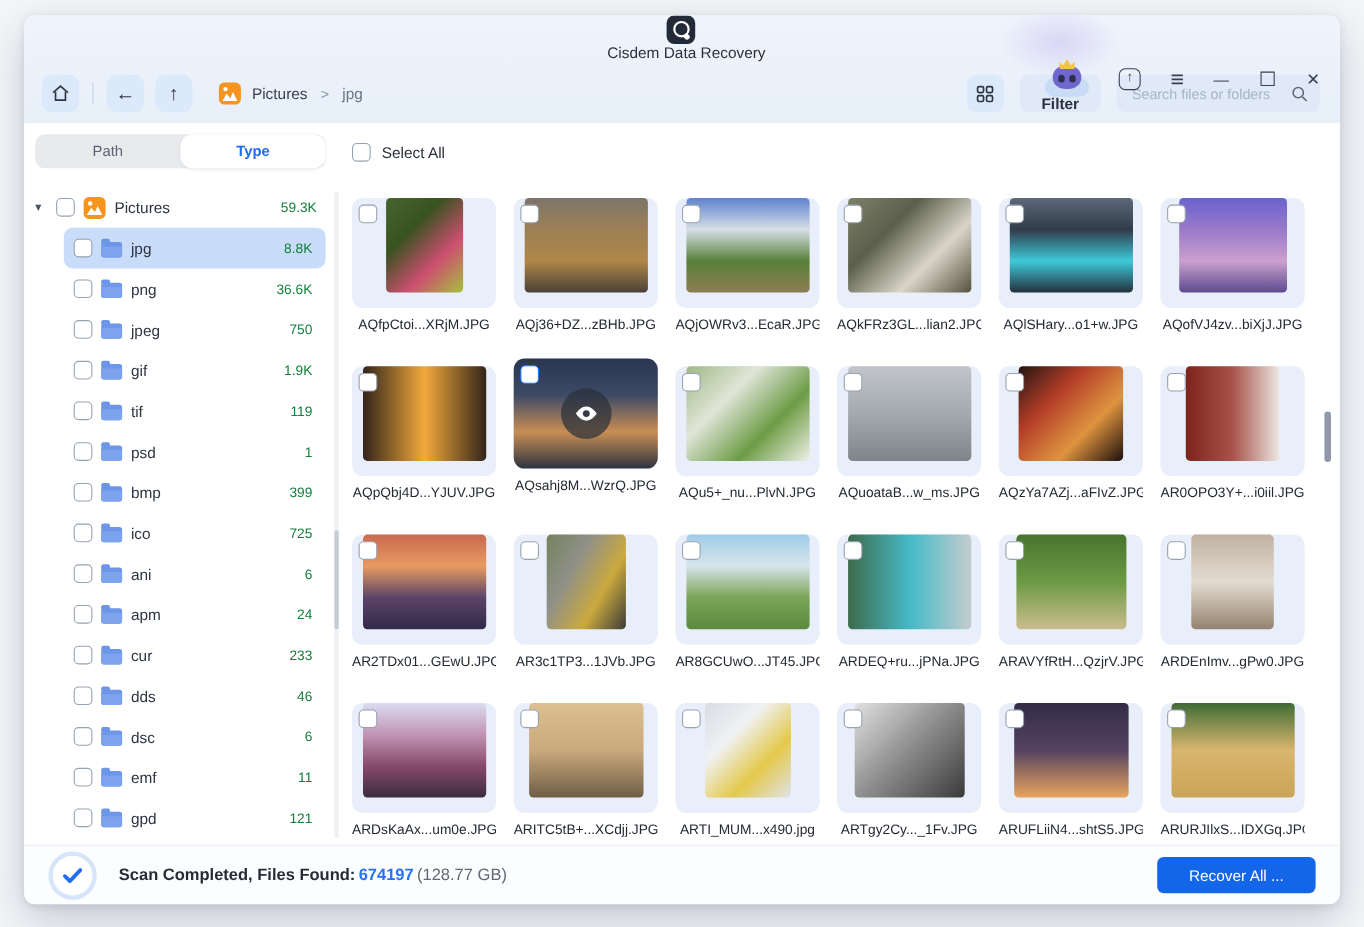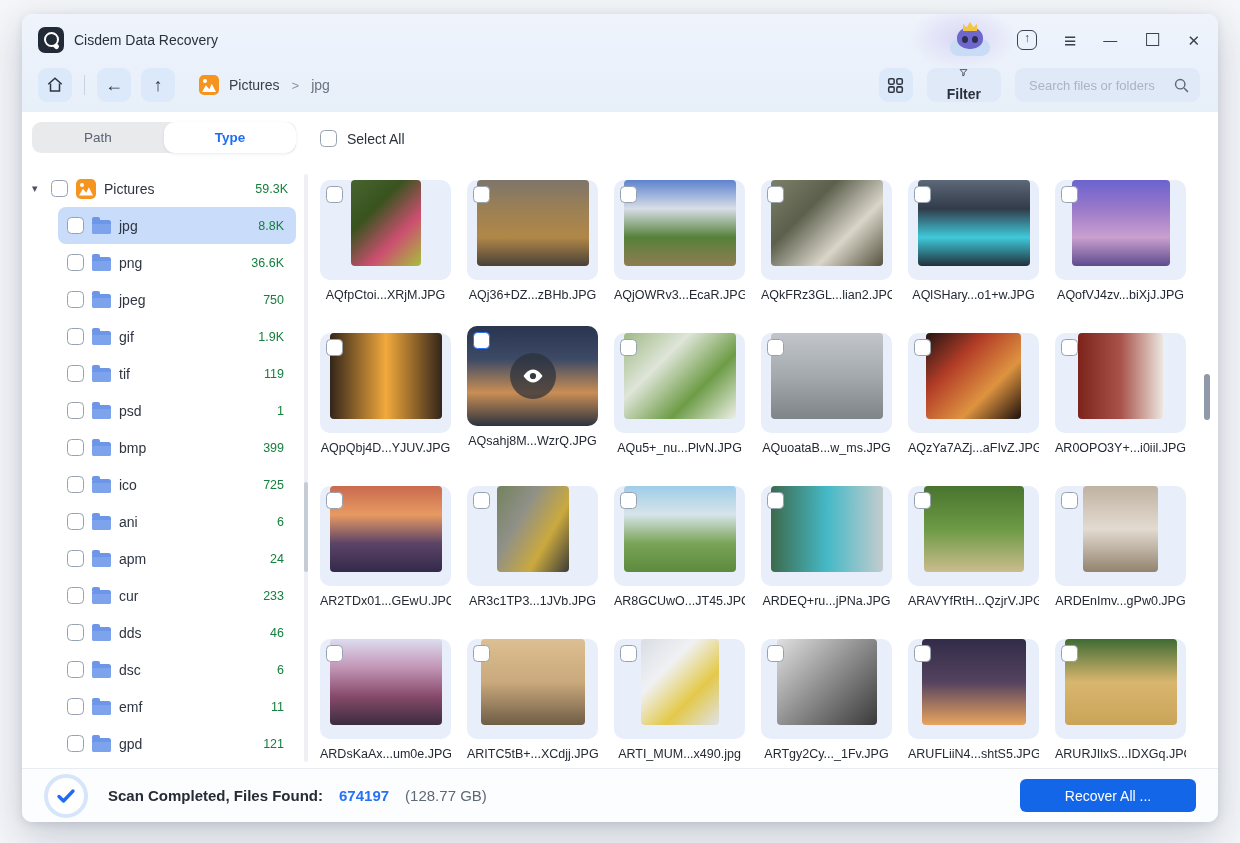--- a/index.html
+++ b/index.html
@@ -5,21 +5,21 @@
   * { margin:0; padding:0; box-sizing:border-box; }
   html,body { width:1240px; height:843px; }
   body { font-family:"Liberation Sans","DejaVu Sans",sans-serif; background:#f4f6f9; position:relative; overflow:hidden; }
 
   .window { position:absolute; left:22px; top:14px; width:1196px; height:808px;
             background:#fff; border-radius:10px; overflow:hidden;
             box-shadow:0 14px 40px rgba(30,40,70,.22), 0 2px 8px rgba(30,40,70,.10); }
 
   
   .header { background:linear-gradient(180deg,#eff4fc 0%,#e7eff9 100%); position:relative; }
-  .titlebar { height:52px; display:flex; align-items:center; padding:0 18px 0 16px; position:relative; }
+  .titlebar { height:52px; display:flex; align-items:center; padding:0 18px 0 16px; position:relative;flex-direction:column; }
   .glow { position:absolute; right:200px; top:-8px; width:110px; height:64px;
           background:radial-gradient(closest-side,#d9d6f4 0%,rgba(217,214,244,0) 100%); }
   .applogo { width:26px; height:26px; background:#222a38; border-radius:7px; position:relative; flex:0 0 auto; }
   .applogo::before { content:""; position:absolute; left:6px; top:5px; width:11px; height:11px;
                      border:2.6px solid #fff; border-radius:50%; }
   .applogo::after { content:""; position:absolute; right:5px; bottom:4px; width:5px; height:5px;
                     background:#fff; border-radius:50% 50% 50% 0; transform:rotate(45deg); }
   .apptitle { margin-left:10px; font-size:14px; color:#2b313c; }
   .tb-right { margin-left:auto; display:flex; align-items:center; gap:27px; position:relative; }
   .mascot { width:40px; height:32px; position:relative; }
@@ -89,25 +89,25 @@
   .overlay .disc { width:46px; height:46px; border-radius:50%; background:rgba(43,48,58,.72);
                    display:flex; align-items:center; justify-content:center; }
   .fname { margin-top:8px; font-size:12.5px; color:#242932; text-align:center; white-space:nowrap; overflow:hidden; }
   .main-scrollthumb { position:absolute; right:8px; top:262px; width:6px; height:46px; background:#9099a9; border-radius:3px; }
 
   
   .footer { height:54px; border-top:1px solid #e8ecf2; background:#fcfdfe; display:flex; align-items:center;
             padding:0 22px 0 22px; }
   .done-circle { width:44px; height:44px; border-radius:50%; background:#fff; border:4px solid #d6e5fa;
                  display:flex; align-items:center; justify-content:center; flex:0 0 auto; }
-  .status { margin-left:20px; font-size:15px; display:flex; gap:16px; align-items:baseline; }
+  .status { margin-left:20px; font-size:15px; display:flex; gap:3px; align-items:baseline; }
   .status .pre { color:#262c36; font-weight:bold; }
   .status .num { color:#2572f5; font-weight:bold; }
   .status .sz { color:#5f6877; }
-  .recover-btn { margin-left:auto; width:176px; height:33px; background:#1466e8; color:#fff; border:none;
+  .recover-btn { margin-left:auto; width:144px; height:33px; background:#1466e8; color:#fff; border:none;
                  border-radius:6px; font-size:14px; font-family:inherit; display:flex; align-items:center; justify-content:center; }
 </style>
 </head>
 <body>
 
 <div class="window">
 
   <div class="header">
     <div class="titlebar">
       <div class="glow"></div>

